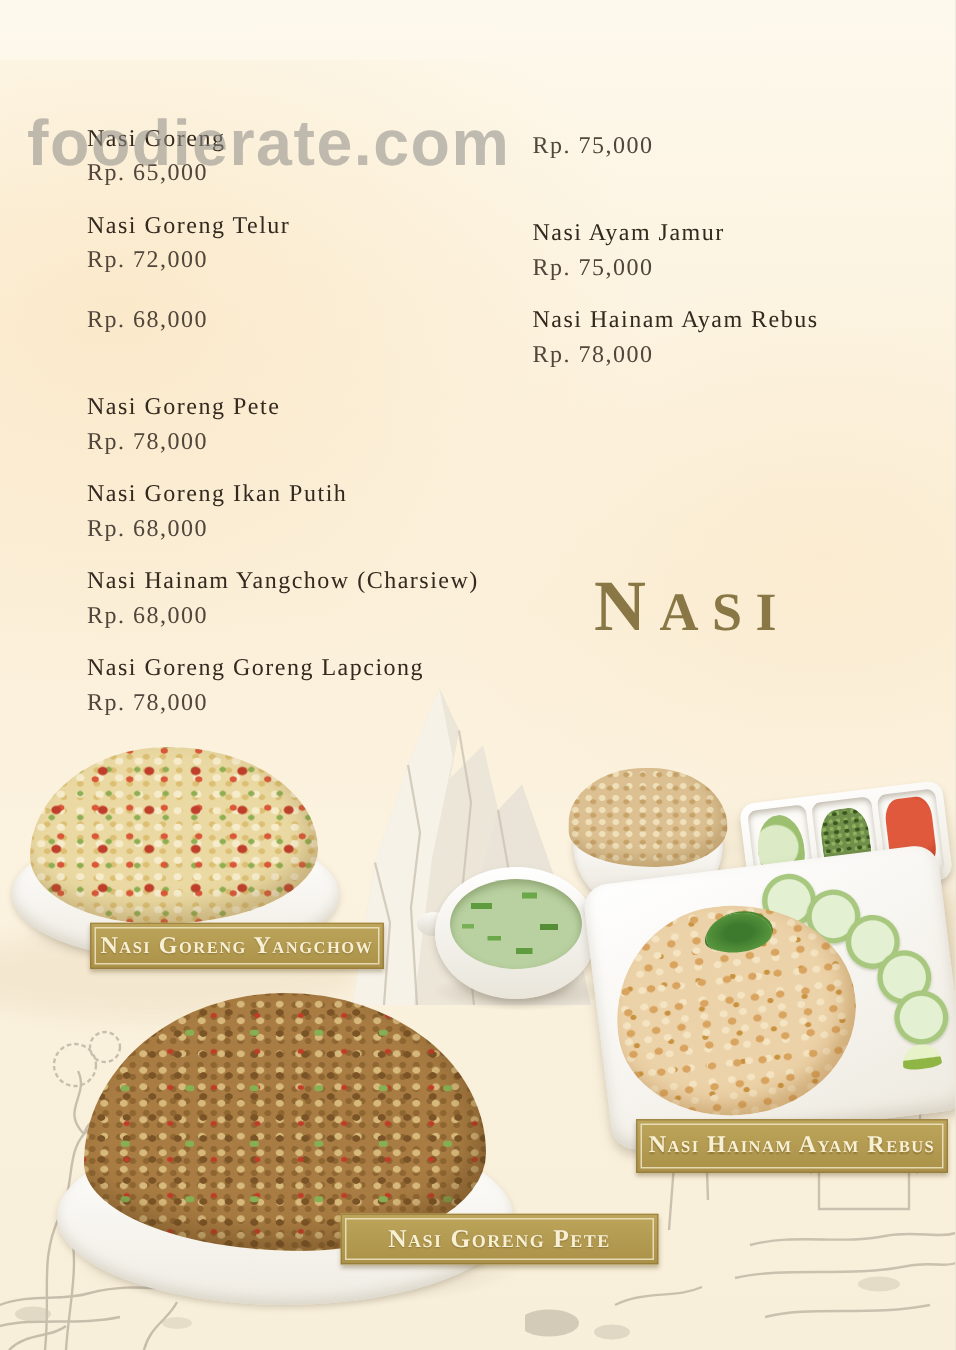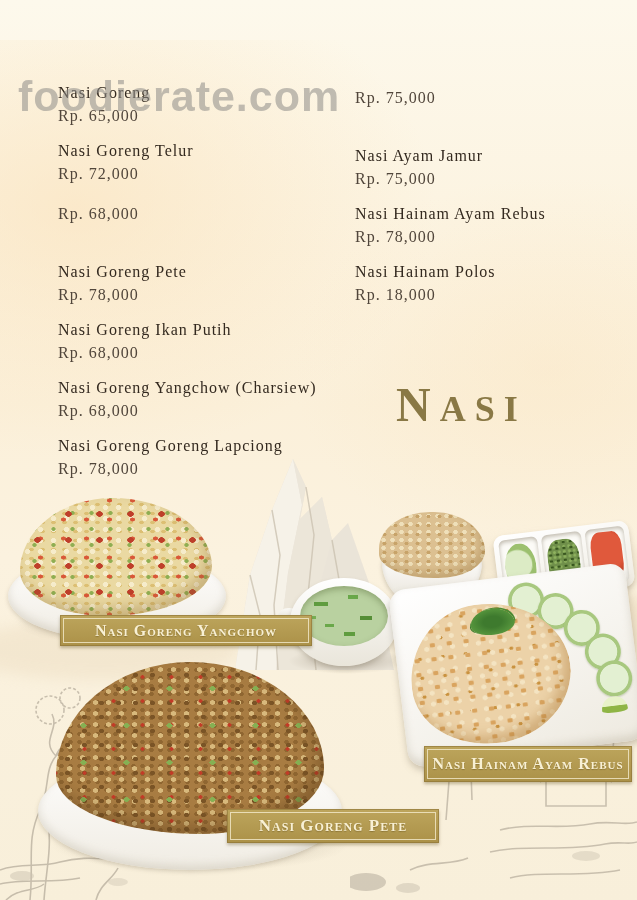--- a/index.html
+++ b/index.html
@@ -270,44 +270,40 @@
     </div>
     <div class="menu-item">
       <div class="name">Nasi Goreng Pete</div>
       <div class="price">Rp. 78,000</div>
     </div>
     <div class="menu-item">
       <div class="name">Nasi Goreng Ikan Putih</div>
       <div class="price">Rp. 68,000</div>
     </div>
     <div class="menu-item">
-      <div class="name">Nasi Goreng Yangchow (Charsiew)</div>
+      <div class="name">Nasi Hainam Yangchow (Charsiew)</div>
       <div class="price">Rp. 68,000</div>
     </div>
     <div class="menu-item">
       <div class="name">Nasi Goreng Goreng Lapciong</div>
       <div class="price">Rp. 78,000</div>
     </div>
   </div>
 
   <div class="menu-col right">
     <div class="menu-item">
       <div class="price">Rp. 75,000</div>
     </div>
     <div class="menu-item">
       <div class="name">Nasi Ayam Jamur</div>
       <div class="price">Rp. 75,000</div>
     </div>
     <div class="menu-item">
       <div class="name">Nasi Hainam Ayam Rebus</div>
       <div class="price">Rp. 78,000</div>
-    </div>
-    <div class="menu-item">
-      <div class="name">Nasi Hainam Polos</div>
-      <div class="price">Rp. 18,000</div>
     </div>
   </div>
 
   <div class="section-title">
     <span class="big">N</span><span class="small">ASI</span>
   </div>
 
   <div class="shadow" style="left:14px;top:600px;width:220px;height:46px;"></div>
   <div class="plate oval" style="left:8px;top:552px;width:218px;height:88px;"></div>
   <div class="rice-yangchow" style="left:20px;top:498px;width:192px;height:118px;"></div>
@@ -338,17 +334,17 @@
     <div class="cucumber" style="left:196px;top:106px;"></div>
     <div class="lime" style="left:198px;top:142px;"></div>
     <div class="chicken" style="left:12px;top:34px;width:160px;height:140px;"></div>
     <div class="parsley" style="left:78px;top:40px;width:44px;height:26px;"></div>
   </div>
 
   <div class="shadow" style="left:50px;top:818px;width:300px;height:54px;"></div>
   <div class="plate oval" style="left:38px;top:752px;width:304px;height:118px;"></div>
   <div class="rice-pete" style="left:56px;top:662px;width:268px;height:172px;"></div>
 
-  <div class="badge" style="left:60px;top:615px;width:252px;height:31px;font-size:16px;">Nasi Goreng Yangchow</div>
+  <div class="badge" style="left:60px;top:615px;width:196px;height:31px;font-size:16px;">Nasi Goreng Yangchow</div>
   <div class="badge" style="left:424px;top:746px;width:208px;height:36px;font-size:16px;">Nasi Hainam Ayam Rebus</div>
   <div class="badge" style="left:227px;top:809px;width:212px;height:34px;font-size:17px;">Nasi Goreng Pete</div>
 
 </div>
 
 </body></html>

